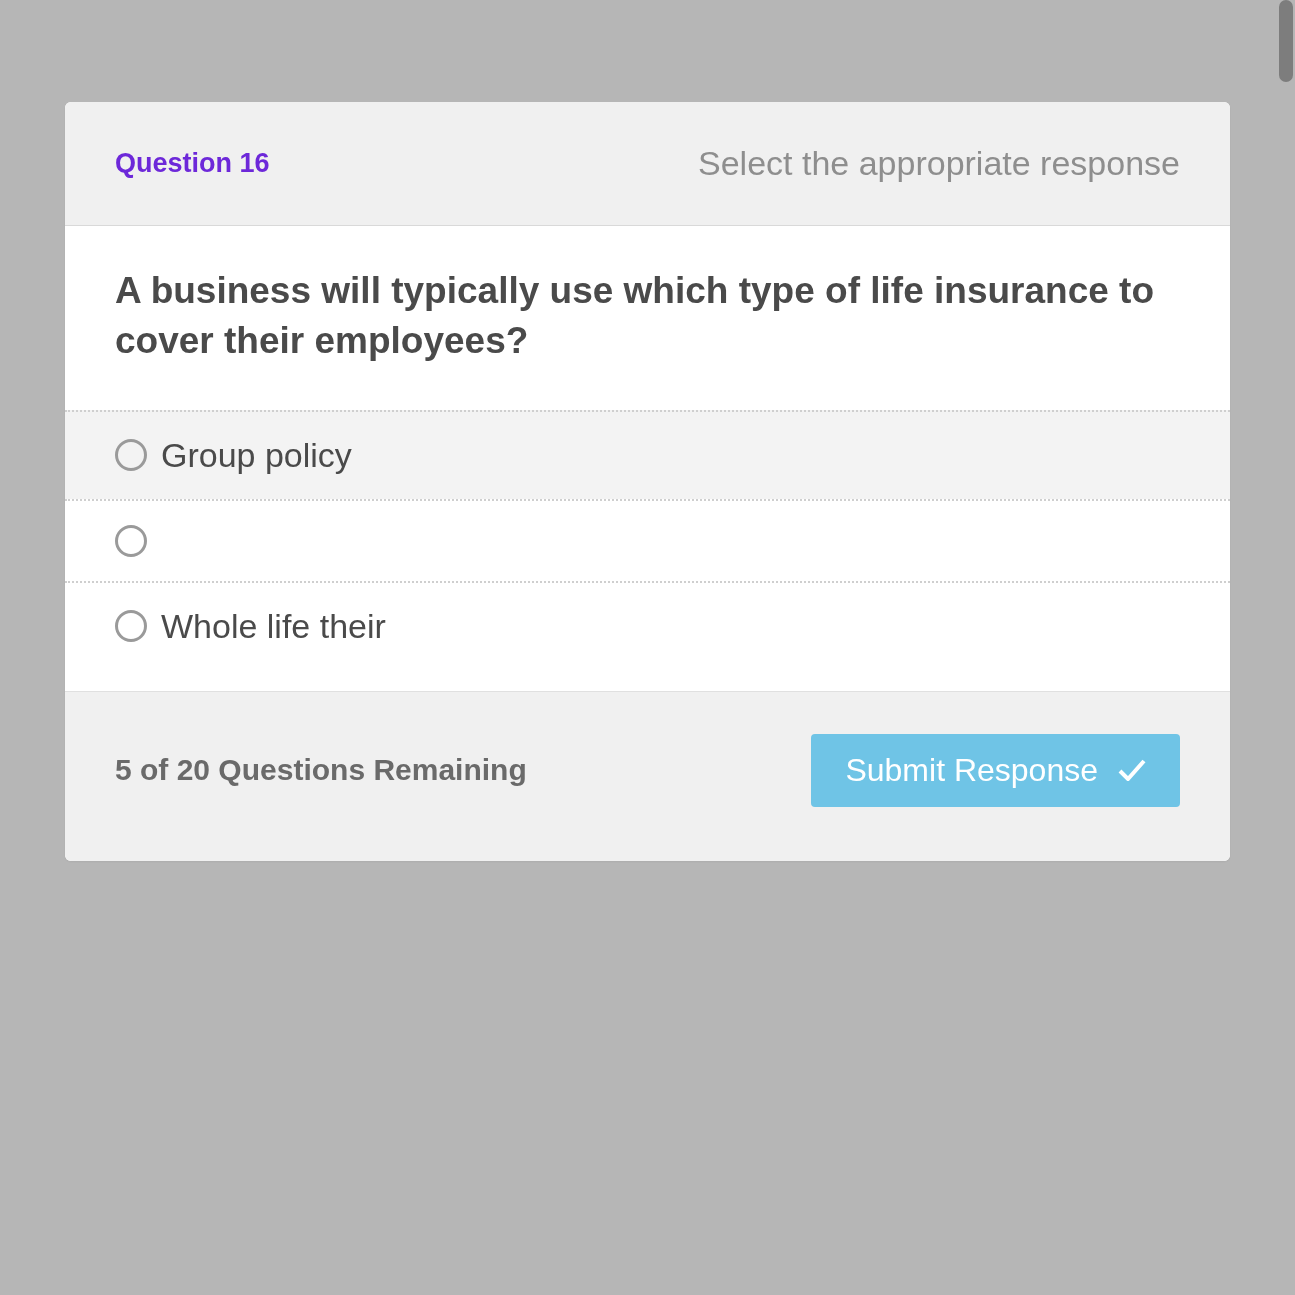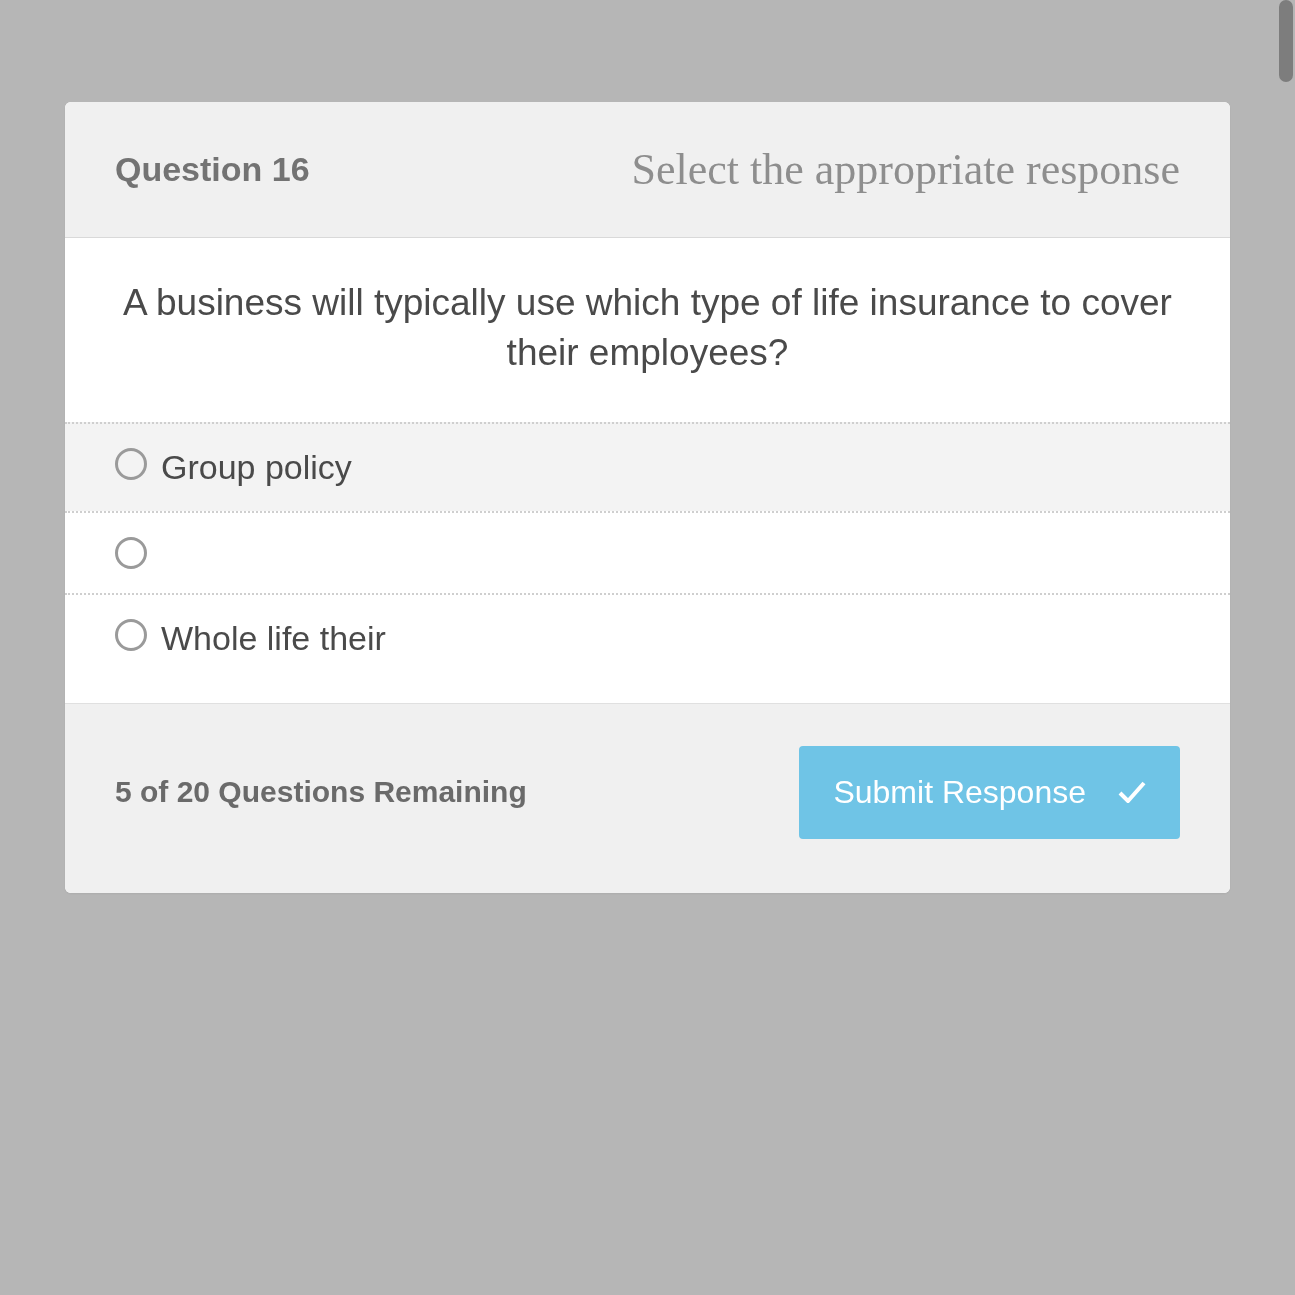--- a/index.html
+++ b/index.html
@@ -43,46 +43,45 @@
     }
     .card-header {
       display: flex;
       justify-content: space-between;
       align-items: center;
       padding: 42px 50px 42px 50px;
       background: #f0f0f0;
       border-bottom: 1px solid #d9d9d9;
     }
     .question-number {
-      font-size: 34px;
+      font-size: 27px;
       font-weight: 700;
-      color: #737373;
+      color: #6d28d9;
     }
     .instruction {
-      font-size: 44px;
+      font-size: 34px;
       font-weight: 400;
       color: #8e8e8e;
-      font-family: Liberation Serif, serif;
     }
     .question-body {
       padding: 40px 50px 44px 50px;
       background: #ffffff;
     }
     .question-text {
       font-size: 37px;
       line-height: 1.35;
       color: #4a4a4a;
-      font-weight: 400;
-      text-align: center;
+      font-weight: 700;
     }
     .options {
       background: #ffffff;
     }
     .option-row {
       display: flex;
+      align-items: center;
       padding: 24px 24px 24px 50px;
       border-top: 2px dotted #cfcfcf;
       cursor: pointer;
     }
     .option-row.selected {
       background: #f3f3f3;
     }
     .radio {
       width: 32px;
       height: 32px;
@@ -106,25 +105,25 @@
       margin-top: 21px;
     }
     .remaining {
       font-size: 30px;
       font-weight: 700;
       color: #6a6a6a;
     }
     .submit-btn {
       display: flex;
       align-items: center;
-      gap: 32px;
+      gap: 20px;
       background: #6fc4e6;
       color: #ffffff;
       border: none;
-      padding: 28px 34px;
+      padding: 18px 34px;
       font-size: 32px;
       font-weight: 400;
       border-radius: 4px;
       cursor: pointer;
     }
     .check-icon {
       width: 28px;
       height: 22px;
       stroke: #ffffff;
       stroke-width: 4;

